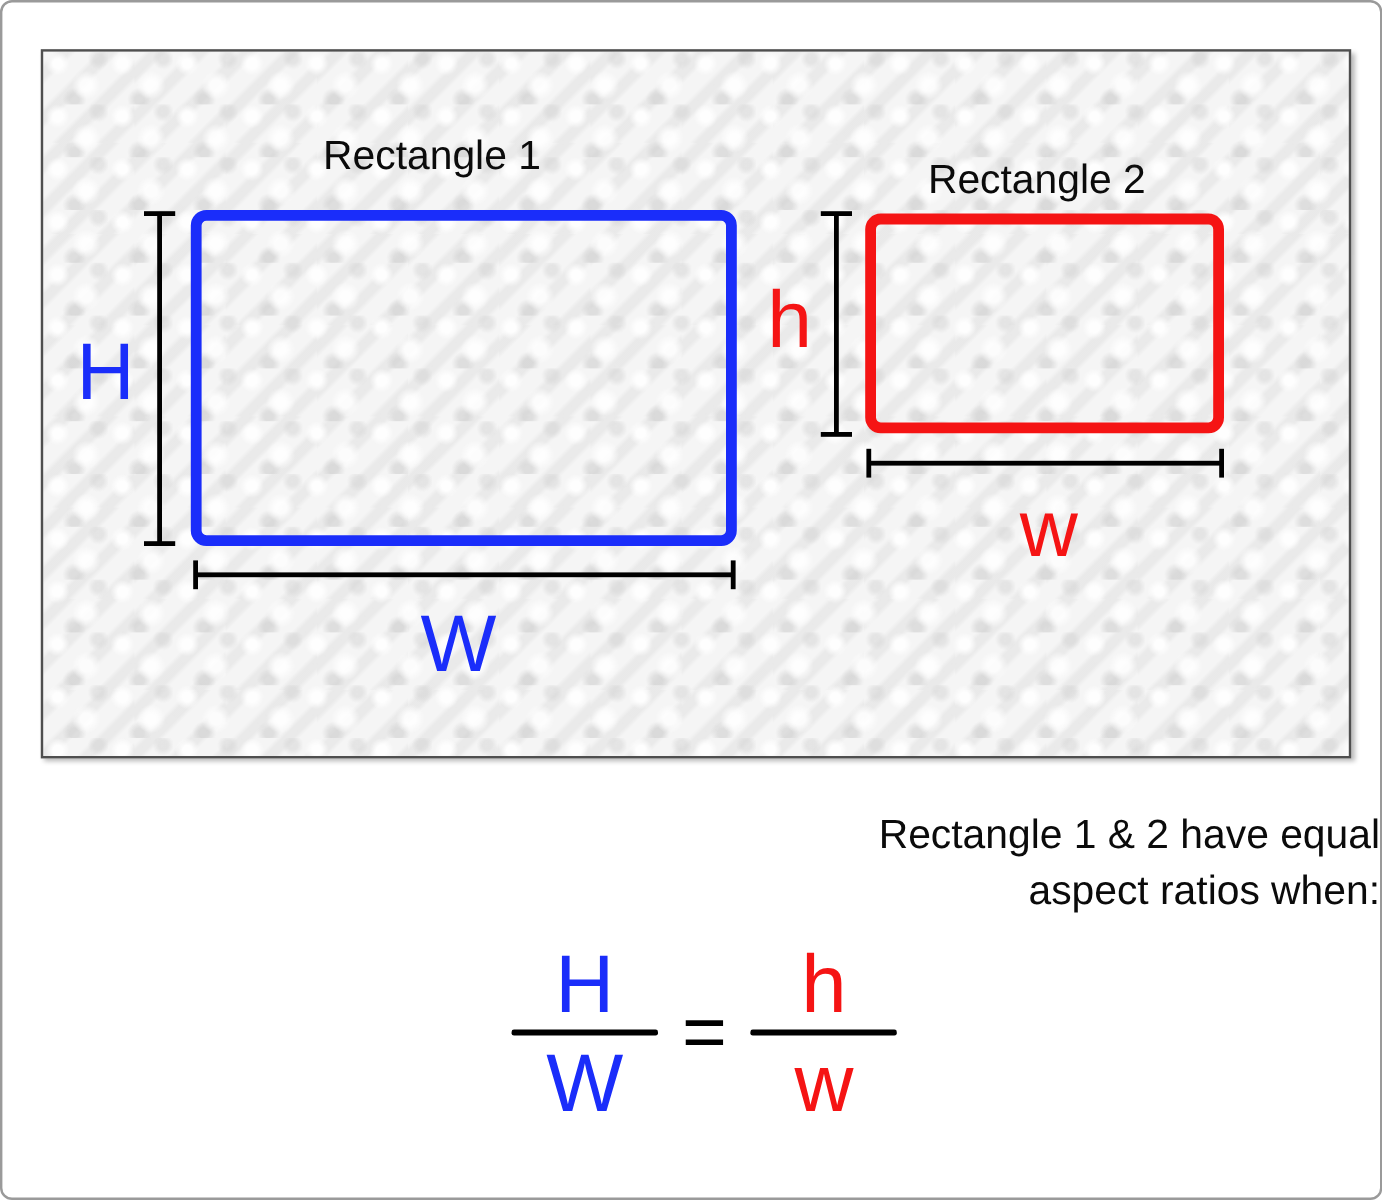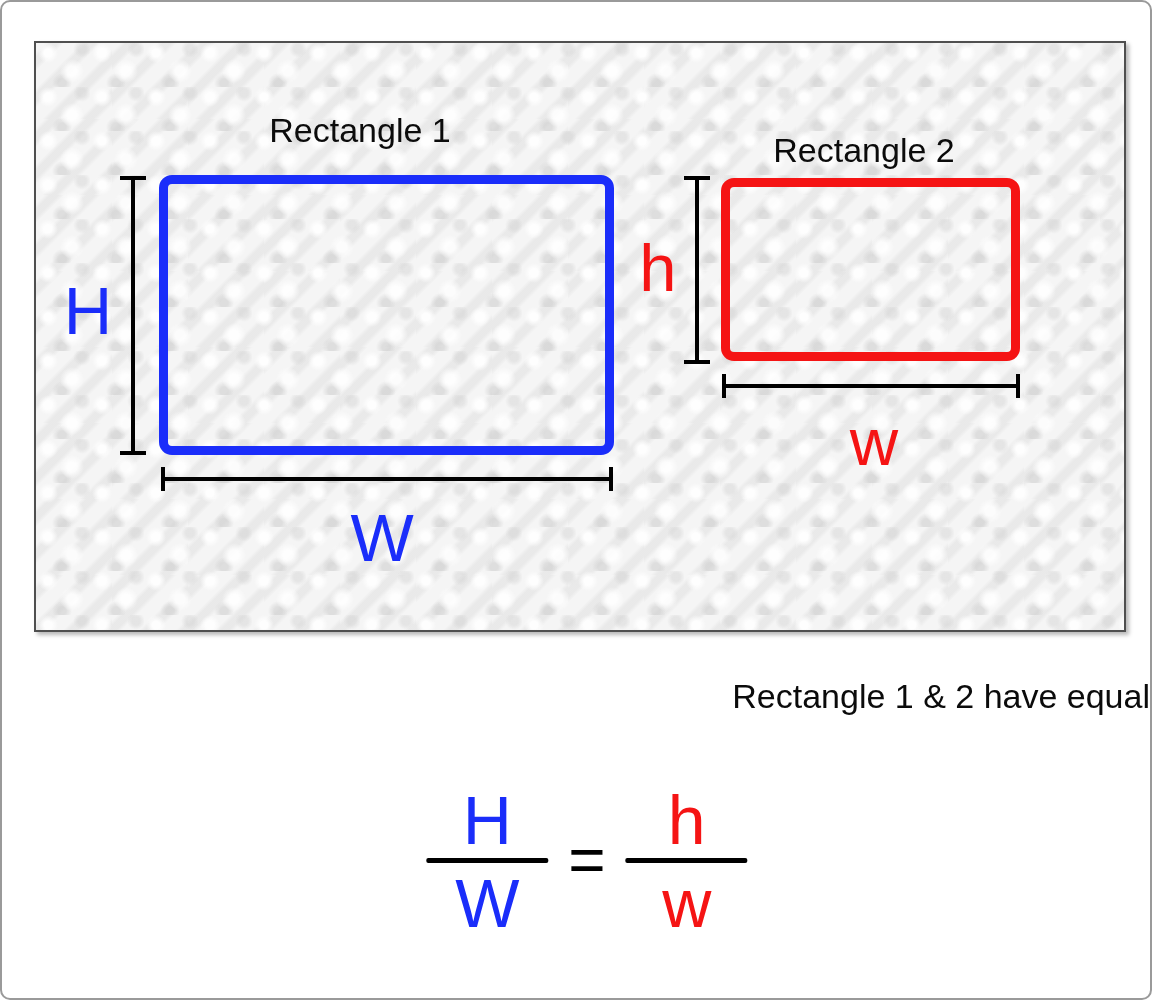--- a/index.html
+++ b/index.html
@@ -144,20 +144,21 @@
     </div>
 
     <div class="dim-label blue" style="left:52px; top:267px;">H</div>
     <div class="dim-label blue" style="left:346px; top:494px;">W</div>
     <div class="dim-label red" style="left:622px; top:224px;">h</div>
     <div class="dim-label red" style="left:838px; top:398px;">w</div>
   </div>
 
   <div class="caption">
     <div>Rectangle 1 &amp; 2 have equal</div>
+    <div>aspect ratios when:</div>
   </div>
 
   <div class="formula">
     <div class="frac">
       <div class="num blue">H</div>
       <div class="bar"></div>
       <div class="den blue">W</div>
     </div>
     <div class="equals-sign">=</div>
     <div class="frac">

